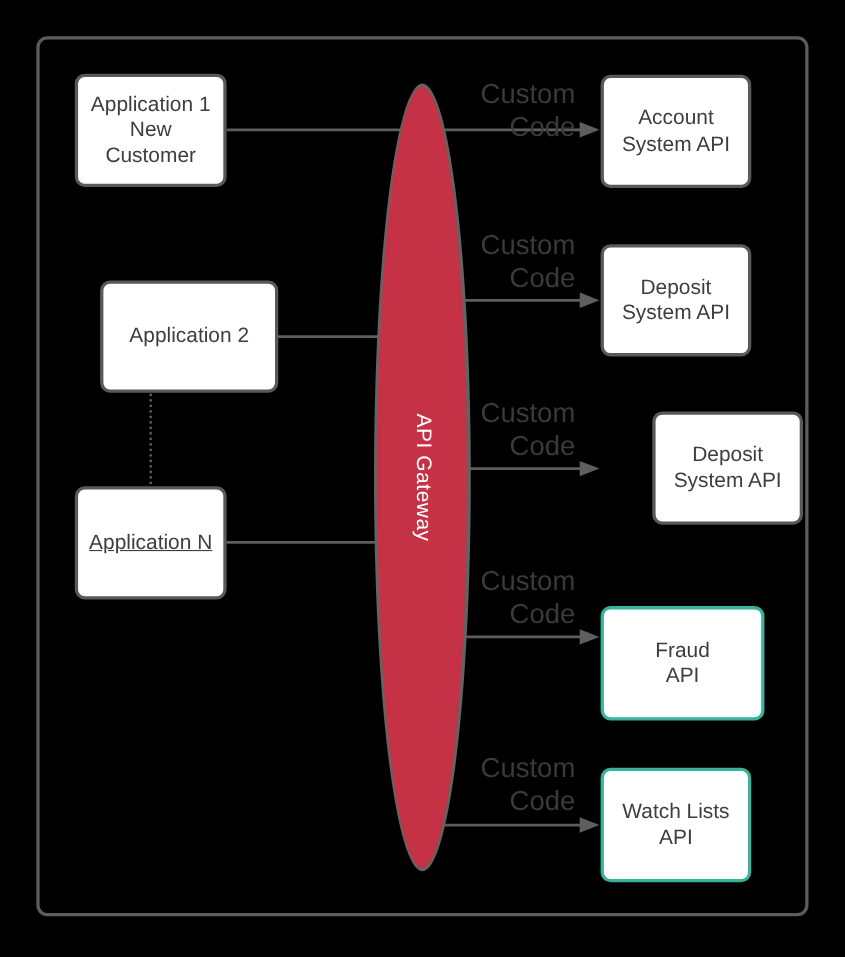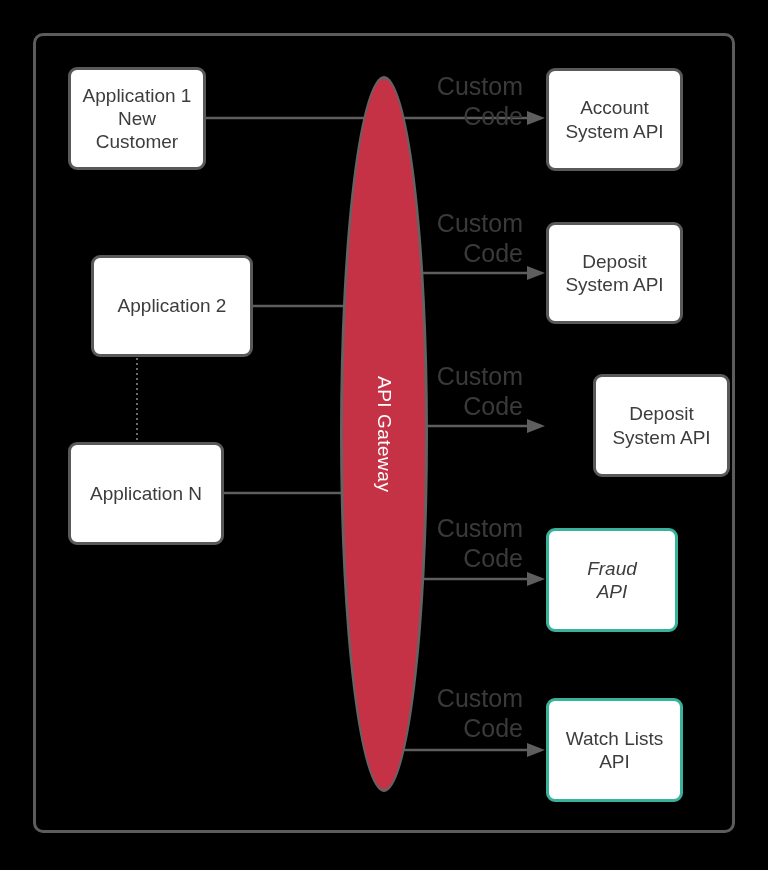--- a/index.html
+++ b/index.html
@@ -53,25 +53,25 @@
     position:absolute;
     width:90px;
     text-align:right;
     color:#3a3a3a;
     font-size:25px;
     line-height:1.2;
   }
   
   .pos-app1    { left:68px;  top:67px;  width:138px; height:103px;align-items:center; }
   .pos-app2    { left:64px;  top:255px; width:162px; height:102px;margin-left:27px; }
-  .pos-appn    { left:68px;  top:442px; width:156px; height:103px; }
+  .pos-appn    { left:68px;  top:442px; width:138px; height:103px;text-decoration:underline; }
   .pos-account { left:546px; top:68px;  width:137px; height:103px; }
   .pos-customer{ left:546px; top:222px; width:137px; height:102px; }
   .pos-deposit { left:546px; top:374px; width:137px; height:103px;margin-left:47px; }
-  .pos-fraud   { left:546px; top:528px; width:132px; height:104px;font-style:italic; }
+  .pos-fraud   { left:546px; top:551px; width:149px; height:104px; }
   .pos-watch   { left:546px; top:698px; width:137px; height:104px; }
   
   .pos-cc-account { left:433px; top:71px;  }
   .pos-cc-customer{ left:433px; top:208px; }
   .pos-cc-deposit { left:433px; top:361px; }
   .pos-cc-fraud   { left:433px; top:513px; }
   .pos-cc-watch   { left:433px; top:683px; }
 </style>
 </head>
 <body>

